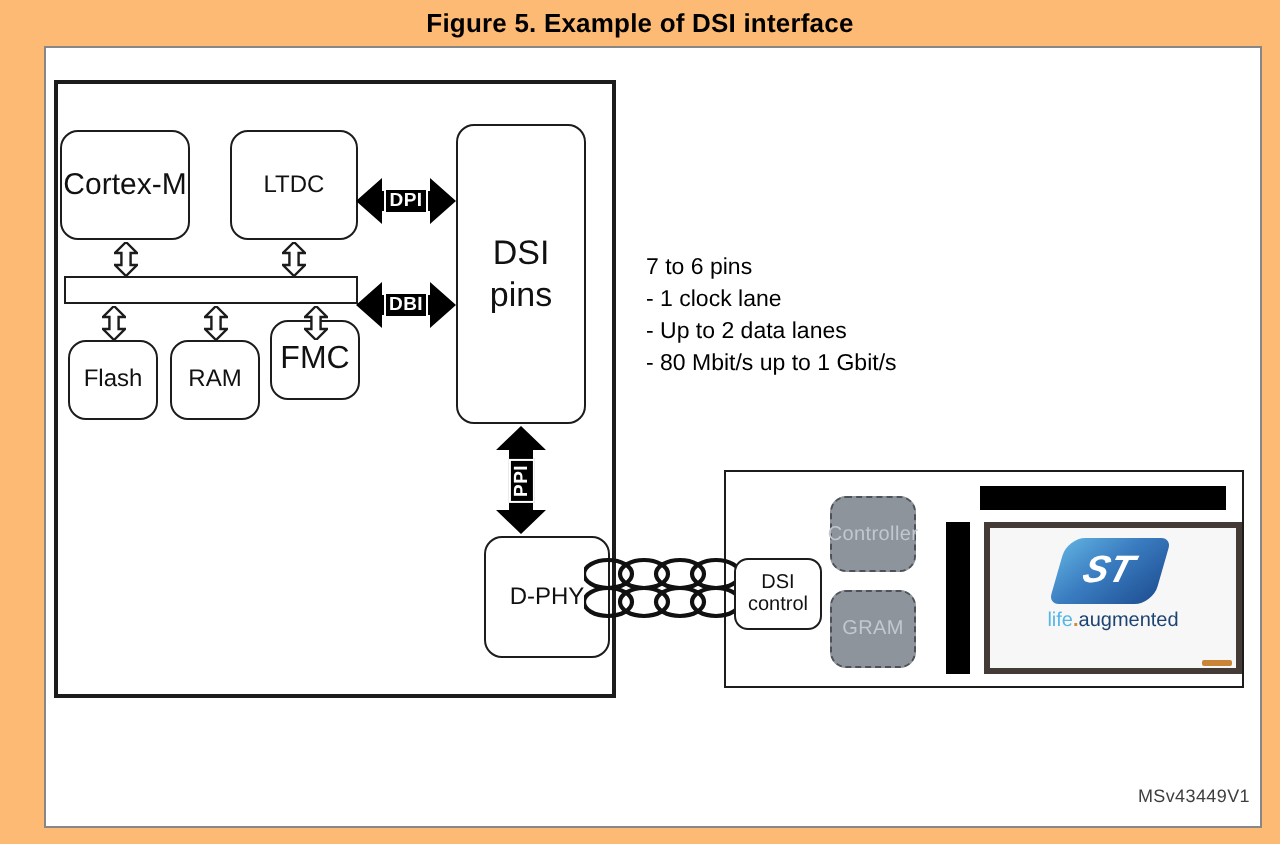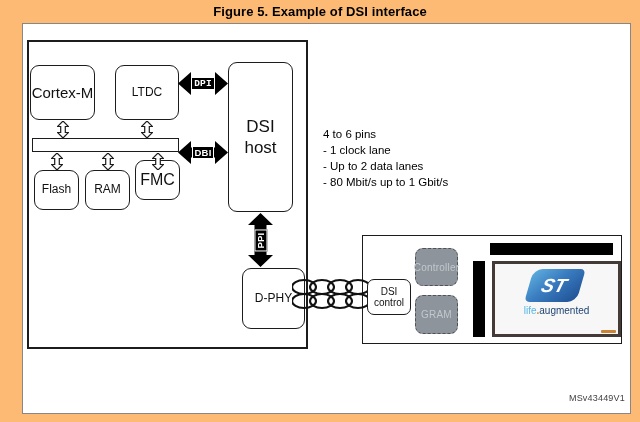--- a/index.html
+++ b/index.html
@@ -25,21 +25,21 @@
   #blk-cortexm{left:30px;top:65px;width:65px;height:55px;}
   #blk-ltdc{left:115px;top:65px;width:64px;height:55px;font-size:12px;}
   #blk-dsihost{left:228px;top:62px;width:65px;height:150px;font-size:17px;line-height:1.25;}
   #bus-bar{left:32px;top:138px;width:147px;height:14px;background:#fff;border:1.7px solid #1c1c1c;}
   #blk-flash{left:34px;top:170px;width:45px;height:40px;font-size:12px;}
   #blk-ram{left:85px;top:170px;width:45px;height:40px;font-size:12px;}
   #blk-fmc{left:135px;top:160px;width:45px;height:40px;font-size:16px;}
   #blk-dphy{left:230px;top:268px;width:63px;height:61px;font-size:12px;margin-left:12px;}
   
   .bigarrow{display:block;}
-  #arrow-dpi{left:178px;top:70px;width:50px;height:27px;font-family:Liberation Mono, monospace;}
+  #arrow-dpi{left:178px;top:87px;width:50px;height:27px;}
   #arrow-dbi{left:178px;top:129px;width:50px;height:27px;margin-top:10px;}
   #arrow-ppi{left:246px;top:213px;width:29px;height:54px;}
   .arrow-label-wrap{position:absolute;inset:0;display:flex;align-items:center;justify-content:center;}
   .arrow-label{
     background:#000;border:1px solid #fff;color:#fff;
     font-size:9.5px;font-weight:bold;line-height:11px;padding:0 2px;letter-spacing:0.2px;
   }
   #arrow-ppi .arrow-label{transform:rotate(-90deg);}
   
   .sm-arrow{width:12px;height:17px;}
@@ -88,21 +88,21 @@
 
   <div class="abs block" id="blk-cortexm">
     <span>Cortex-M</span>
   </div>
   <div class="abs block" id="blk-ltdc">
     <span>LTDC</span>
   </div>
   <div class="abs block" id="blk-dsihost">
     <span>
       <span style="display:block">DSI</span>
-      <span style="display:block">host</span>
+      <span style="display:block">pins</span>
     </span>
   </div>
 
   <div class="abs" id="bus-bar"></div>
 
   <div class="abs block" id="blk-flash">
     <span>Flash</span>
   </div>
   <div class="abs block" id="blk-ram">
     <span>RAM</span>
@@ -151,21 +151,21 @@
   <div class="abs" id="arrow-ppi">
     <svg class="bigarrow" width="29" height="54" viewBox="0 0 29 54">
       <polygon points="14.5,0 27,12 20.5,12 20.5,42 27,42 14.5,54 2,42 8.5,42 8.5,12 2,12" fill="#000"></polygon>
     </svg>
     <div class="arrow-label-wrap">
       <span class="arrow-label">PPI</span>
     </div>
   </div>
 
   <div class="abs" id="annotation">
-    <div>4 to 6 pins</div>
+    <div>7 to 6 pins</div>
     <div>- 1 clock lane</div>
     <div>- Up to 2 data lanes</div>
     <div>- 80 Mbit/s up to 1 Gbit/s</div>
   </div>
 
   <div class="abs" id="display-frame"></div>
 
   <svg class="abs" id="chains" viewBox="0 0 80 36">
     <g fill="none" stroke="#111" stroke-width="2.1">
       <ellipse cx="12" cy="11" rx="12" ry="7"></ellipse>

